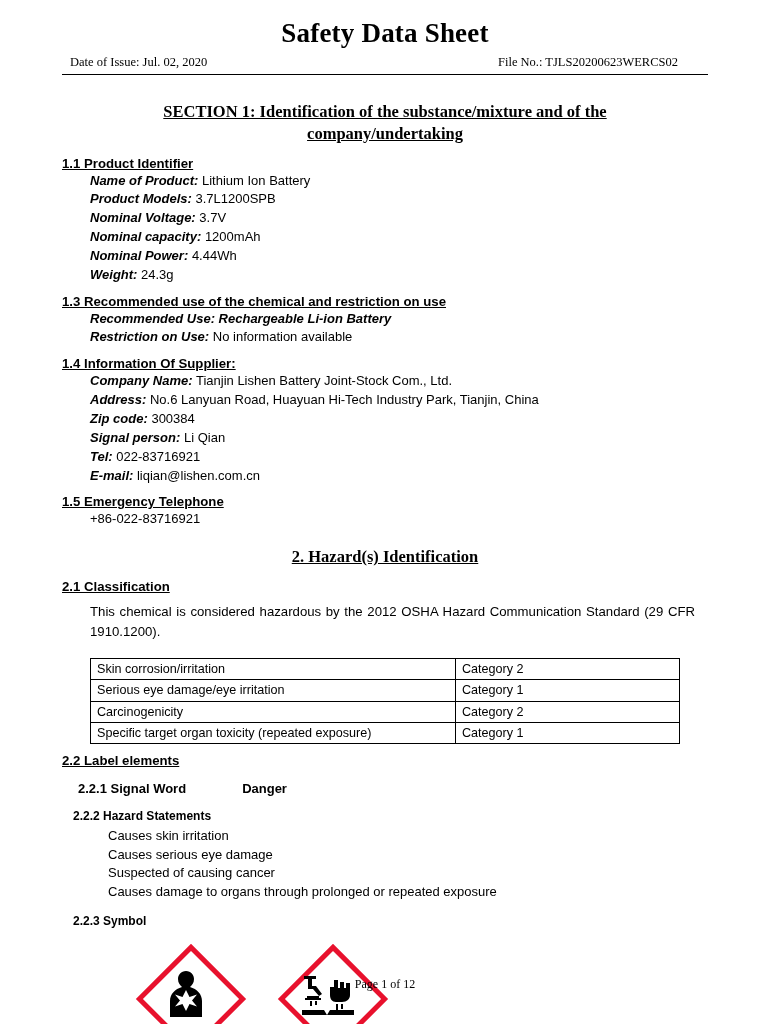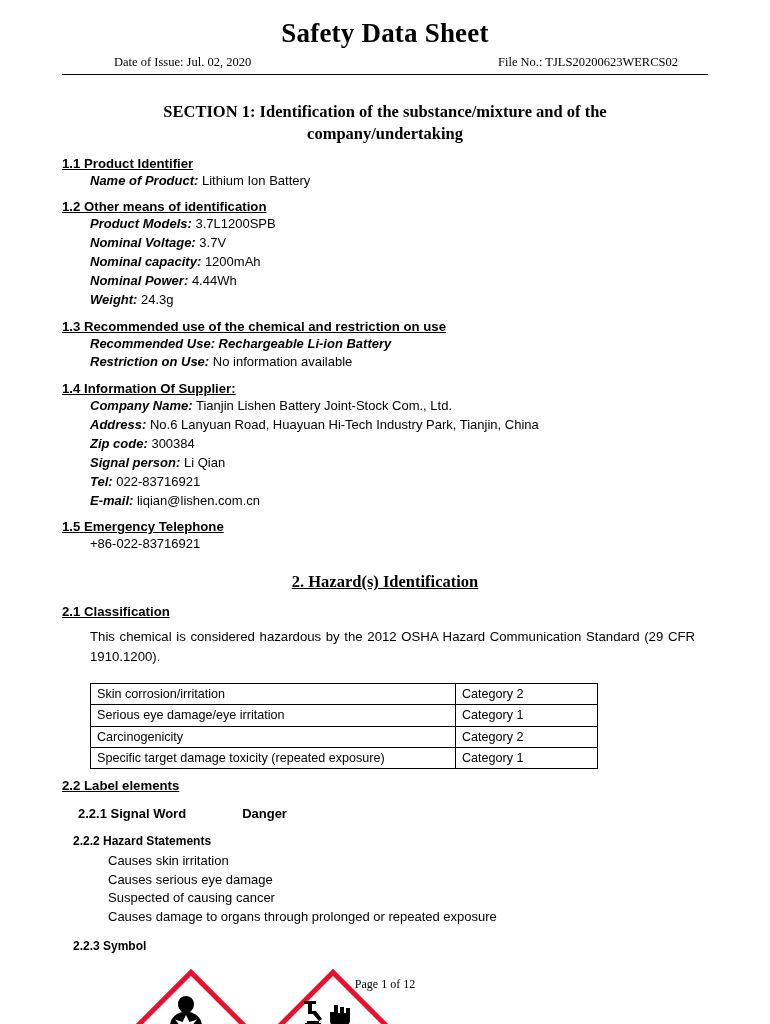--- a/index.html
+++ b/index.html
@@ -33,34 +33,34 @@
     margin: 4px 0 6px 0;
   }
   .header-meta {
     font-family: "Liberation Serif", serif;
     font-size: 12.5px;
     display: flex;
     justify-content: space-between;
     padding: 0 6px 4px 6px;
     border-bottom: 1.4px solid #000;
   }
-  .header-meta .left { padding-left: 2px; margin-left: 44px; }
+  .header-meta .left { padding-left: 2px; }
   .header-meta .right { padding-right: 24px; }
 
   
   .section-title {
     font-family: "Liberation Serif", serif;
     font-weight: bold;
     font-size: 16.5px;
     text-align: center;
     line-height: 1.35;
     margin: 26px auto 10px auto;
     width: 88%;
   }
-  .section-title .u { }
+  .section-title .u { text-decoration: underline; }
 
   .section2-title {
     font-family: "Liberation Serif", serif;
     font-weight: bold;
     font-size: 16.5px;
     text-align: center;
     margin: 18px 0 12px 0;
   }
   .section2-title span { text-decoration: underline; }
 
@@ -100,21 +100,21 @@
     margin: 13px 0 4px 16px;
     font-size: 13px;
     font-weight: bold;
   }
   .signal-row .word { margin-left: 56px; font-weight: bold; }
 
   
   table.haz {
     border-collapse: collapse;
     margin: 16px 0 6px 28px;
-    width: 508px;
+    width: 590px;
     font-size: 12.6px;
     font-family: "Liberation Sans", sans-serif;
   }
   table.haz td {
     border: 1px solid #000;
     padding: 2px 6px;
     line-height: 1.3;
   }
   table.haz td.c1 { width: 352px; }
 
@@ -178,21 +178,20 @@
     <span class="u">SECTION 1: Identification of the substance/mixture and of the</span><br>
     <span class="u">company/undertaking</span>
   </div>
 
   <div class="sub-head">1.1 Product Identifier</div>
   <div class="indent">
     <span class="lbl">Name of Product:</span>
     <span>Lithium Ion Battery</span>
   </div>
 
-  <div class="sub-head">1.2 Other means of identification</div>
   <div class="indent">
     <div>
       <span class="lbl">Product Models:</span>
       <span>3.7L1200SPB</span>
     </div>
     <div>
       <span class="lbl">Nominal Voltage:</span>
       <span>3.7V</span>
     </div>
     <div>
@@ -266,21 +265,21 @@
       </tr>
       <tr>
         <td class="c1">Serious eye damage/eye irritation</td>
         <td>Category 1</td>
       </tr>
       <tr>
         <td class="c1">Carcinogenicity</td>
         <td>Category 2</td>
       </tr>
       <tr>
-        <td class="c1">Specific target damage toxicity (repeated exposure)</td>
+        <td class="c1">Specific target organ toxicity (repeated exposure)</td>
         <td>Category 1</td>
       </tr>
     </tbody>
   </table>
 
   <div class="sub-head">2.2 Label elements</div>
 
   <div class="signal-row">
     <span>2.2.1 Signal Word</span>
     <span class="word">Danger</span>

